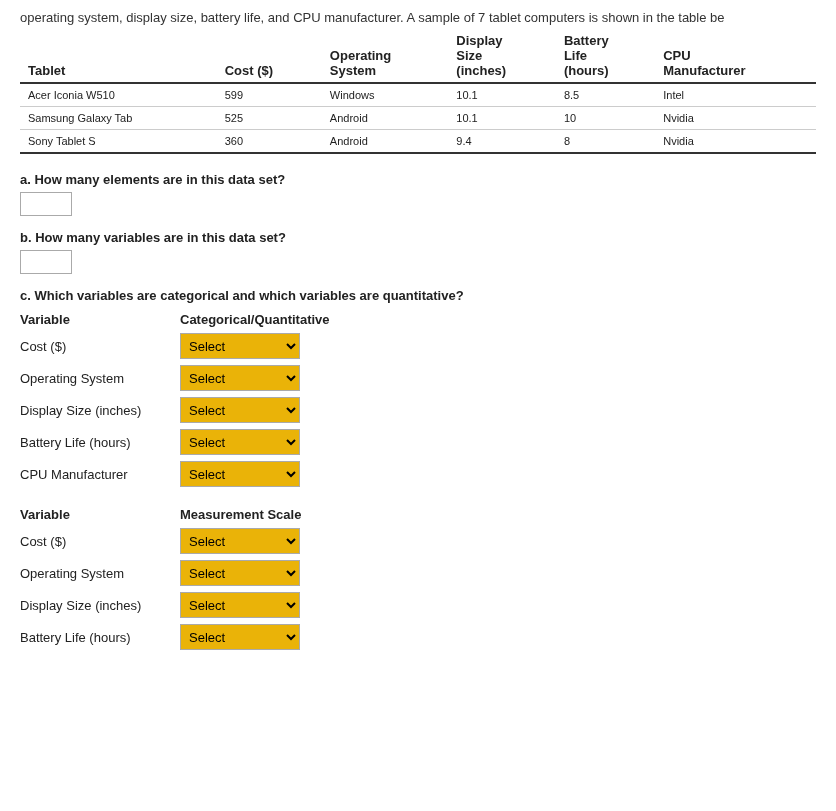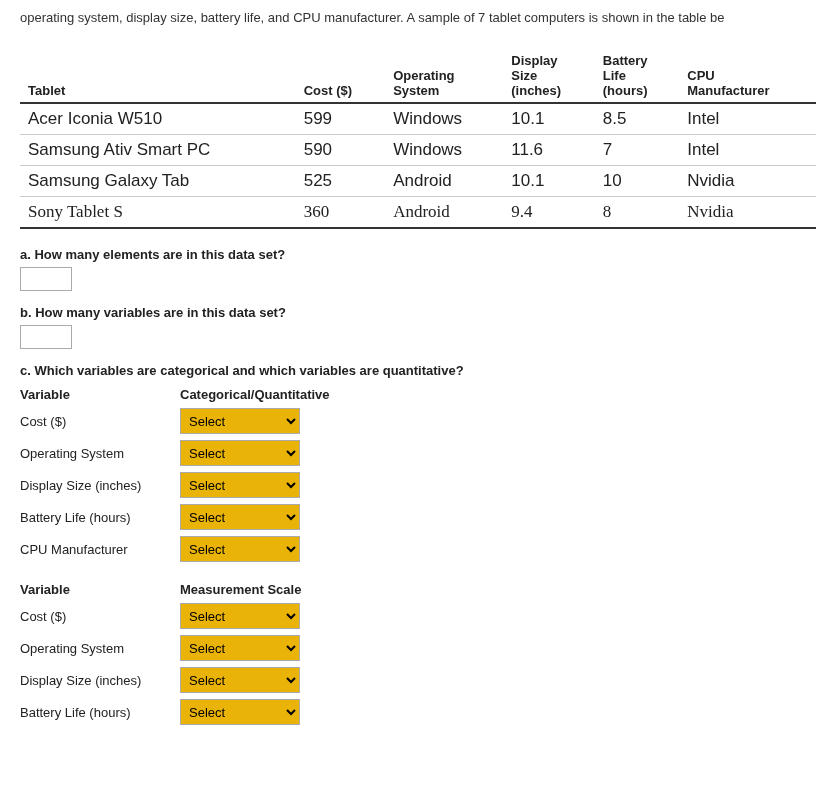--- a/index.html
+++ b/index.html
@@ -8,47 +8,46 @@
       font-size: 14px;
       background: #fff;
       color: #222;
       width: 836px;
       min-height: 811px;
       padding: 10px 20px 20px 20px;
     }
     .intro-text {
       font-size: 13px;
       color: #333;
-      margin-bottom: 24px;
+      margin-bottom: 4px;
     }
     
     .data-table {
       width: 100%;
       border-collapse: collapse;
       margin-bottom: 18px;
     }
     .data-table th {
       text-align: left;
       padding: 4px 8px;
       font-weight: bold;
       font-size: 13px;
       border-bottom: 2px solid #333;
       vertical-align: bottom;
     }
     .data-table td {
       padding: 5px 8px;
-      font-size: 17px;
+      font-size: 11px;
       border-bottom: 1px solid #ccc;
     }
     .data-table tr:first-child td {
       border-top: 1px solid #ccc;
     }
     .data-table tr:last-child td {
       border-bottom: 2px solid #333;
-      font-family: Liberation Serif, serif;
     }
     
     .question-section {
       margin-bottom: 14px;
     }
     .question-label {
       font-size: 13px;
       font-weight: bold;
       margin-bottom: 5px;
     }
@@ -111,28 +110,20 @@
   <tbody id="data-table-body">
   <tr>
         <td>Acer Iconia W510</td>
         <td>599</td>
         <td>Windows</td>
         <td>10.1</td>
         <td>8.5</td>
         <td>Intel</td>
       </tr>
       <tr>
-        <td>Samsung Ativ Smart PC</td>
-        <td>590</td>
-        <td>Windows</td>
-        <td>11.6</td>
-        <td>7</td>
-        <td>Intel</td>
-      </tr>
-      <tr>
         <td>Samsung Galaxy Tab</td>
         <td>525</td>
         <td>Android</td>
         <td>10.1</td>
         <td>10</td>
         <td>Nvidia</td>
       </tr>
       <tr>
         <td>Sony Tablet S</td>
         <td>360</td>

